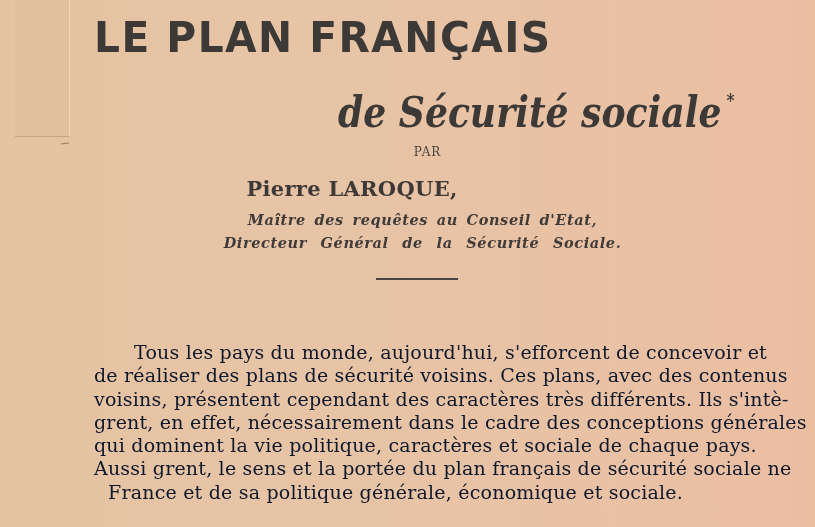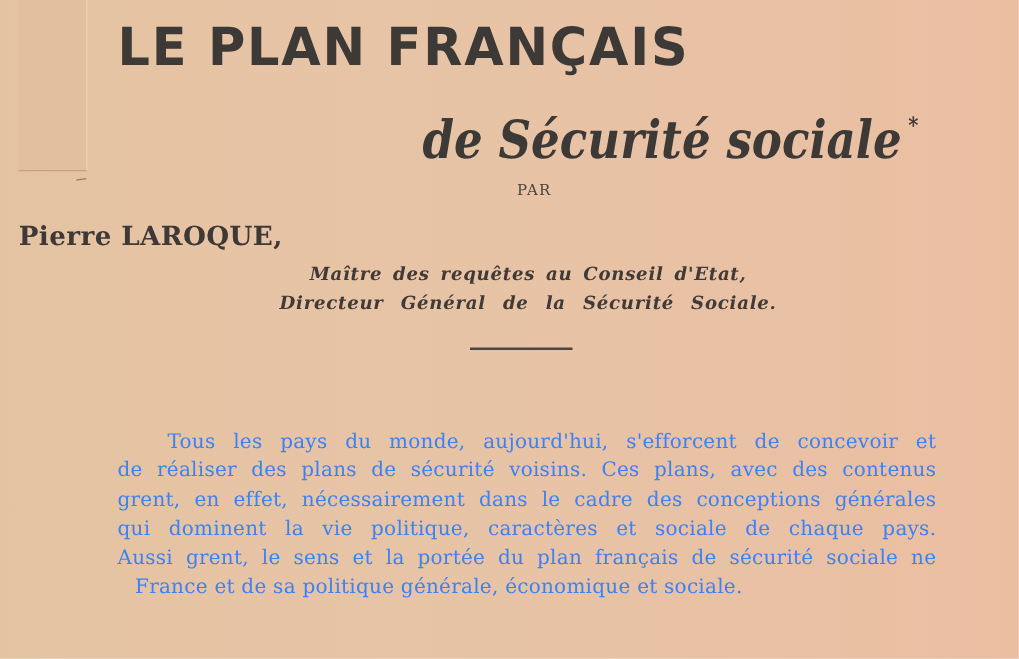--- a/index.html
+++ b/index.html
@@ -78,20 +78,21 @@
       font-family: "DejaVu Serif", serif;
       font-size: 12px;
       letter-spacing: 1px;
       color: #4a4440;
       padding-left: 5px;
     }
     .author {
       position: absolute;
       left: 0; width: 674px;
       top: 175px;
+      text-align: center;
       font-family: "DejaVu Serif", serif;
       font-weight: bold;
       font-size: 21px;
       line-height: 28px;
       color: #3e3936;
       letter-spacing: 0.3px;
     }
     .role {
       position: absolute;
       left: 0; width: 815px;
@@ -115,23 +116,23 @@
       height: 2px;
       background: #4b4440;
     }
     .body-text {
       position: absolute;
       left: 79px;
       top: 341px;
       width: 655px;
       margin: 0;
       font-family: "DejaVu Serif", serif;
-      font-size: 16px;
+      font-size: 19px;
       line-height: 23.3px;
-      color: #3b82f6;
+      color: #0f172a;
       letter-spacing: 0.2px;
     }
     .body-text .line {
       display: block;
       text-align: justify;
       text-align-last: justify;
       white-space: nowrap;
       height: 23.3px;
       overflow: visible;
     }
@@ -159,18 +160,19 @@
   <div class="author">Pierre LAROQUE,</div>
 
   <div class="role role-1">Maître des requêtes au Conseil d'Etat,</div>
   <div class="role role-2">Directeur Général de la Sécurité Sociale.</div>
 
   <div class="rule"></div>
 
   <div class="body-text">
     <span class="line first">Tous les pays du monde, aujourd'hui, s'efforcent de concevoir et</span>
     <span class="line">de réaliser des plans de sécurité voisins. Ces plans, avec des contenus</span>
+    <span class="line">voisins, présentent cependant des caractères très différents. Ils s'intè-</span>
     <span class="line">grent, en effet, nécessairement dans le cadre des conceptions générales</span>
     <span class="line">qui dominent la vie politique, caractères et sociale de chaque pays.</span>
     <span class="line">Aussi grent, le sens et la portée du plan français de sécurité sociale ne</span>
     <span class="line last">France et de sa politique générale, économique et sociale.</span>
   </div>
 </div>
 
 </body></html>

